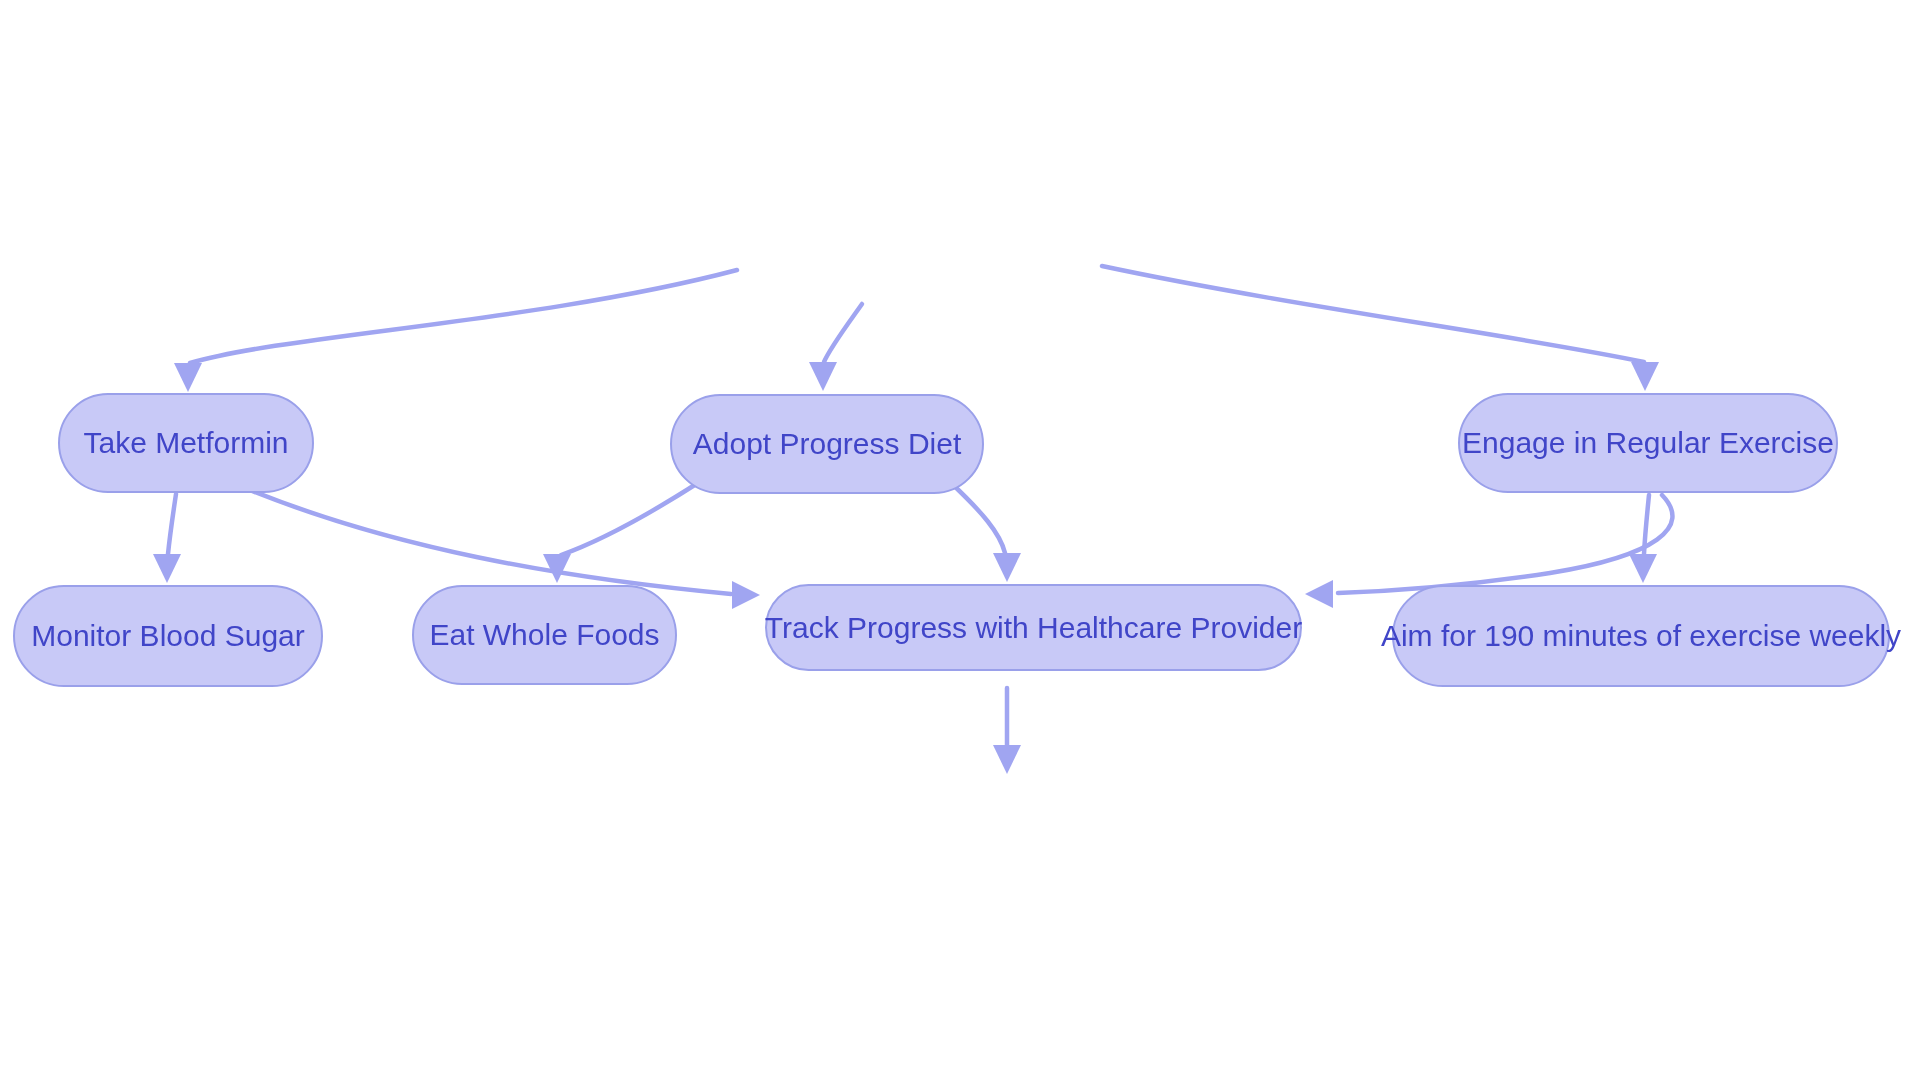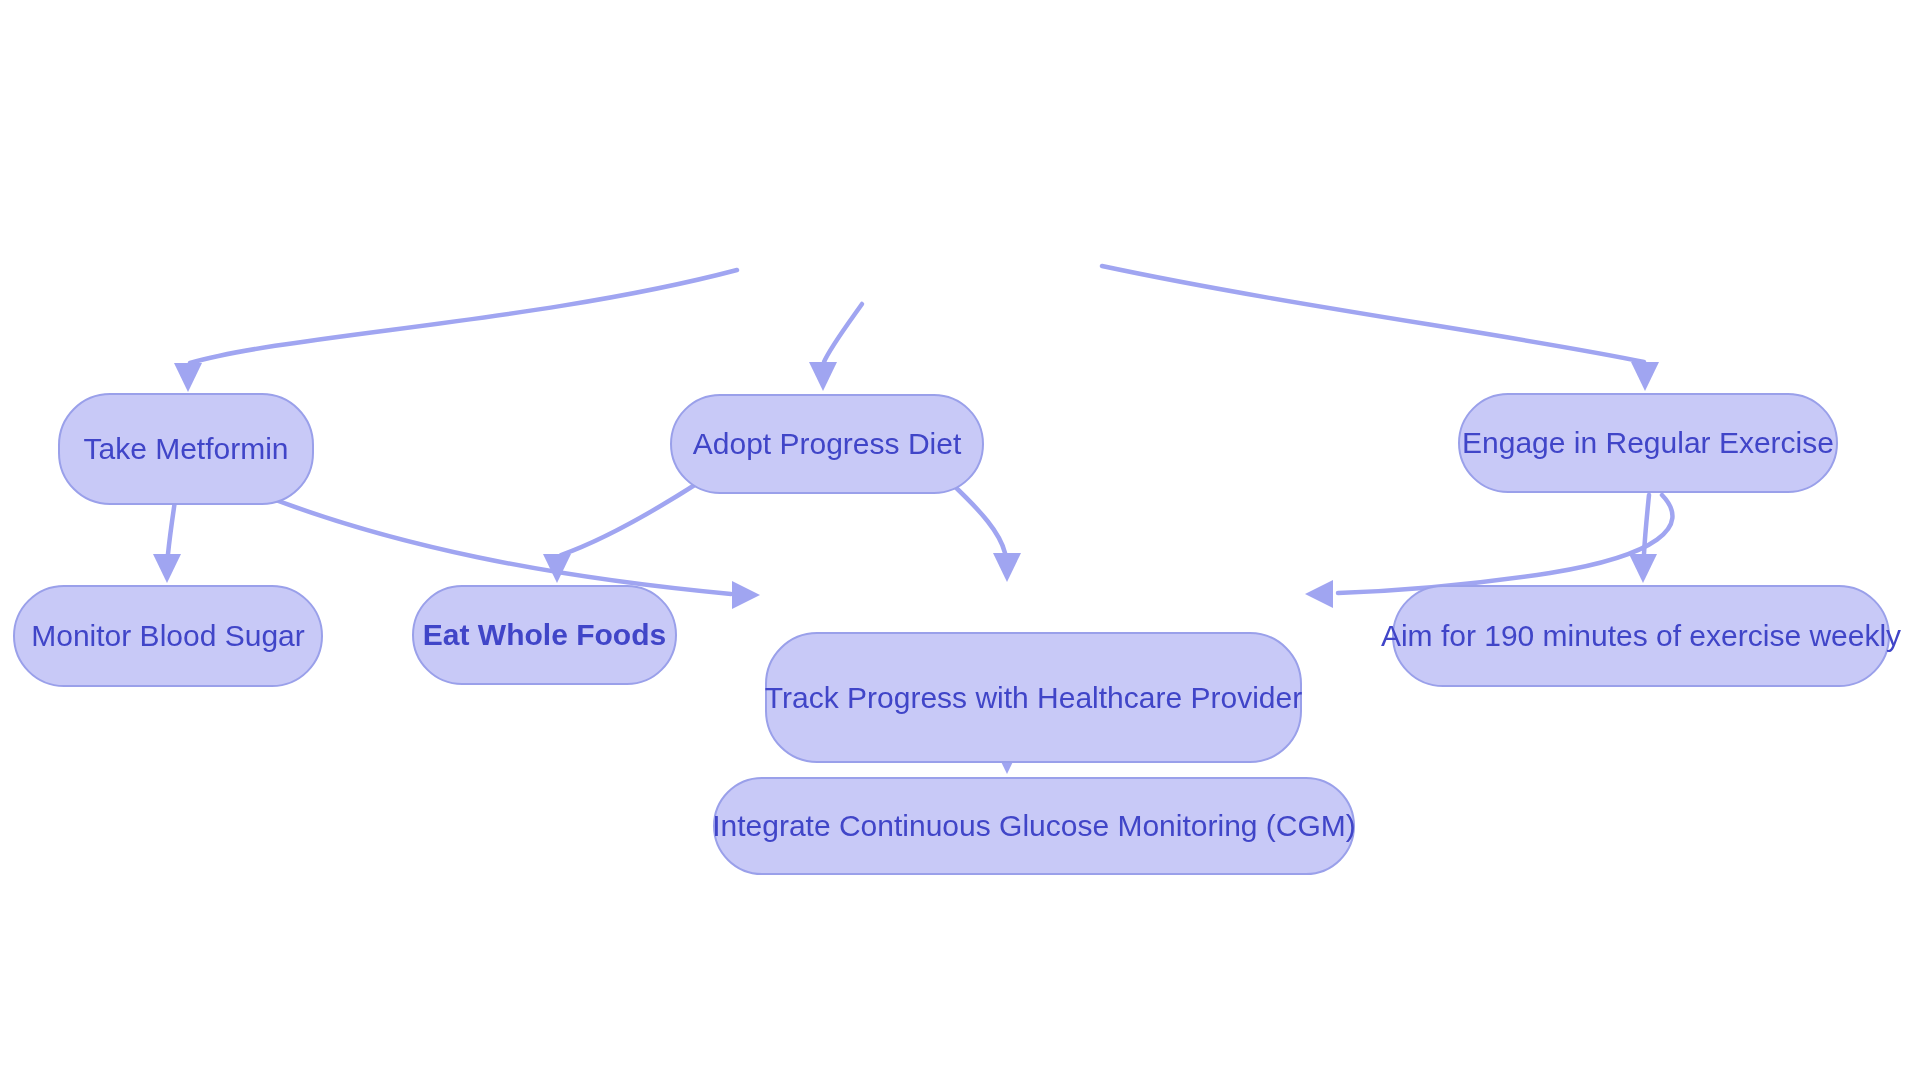--- a/index.html
+++ b/index.html
@@ -36,26 +36,26 @@
     align-items: center;
     justify-content: center;
     text-align: center;
     color: var(--text, #4045c8);
     font-size: 30px;
     line-height: 1.2;
     white-space: nowrap;
   }
   
   .n-start      { left: 728px;  top: 202px; width: 376px; height: 100px; }
-  .n-metformin  { left: 58px;   top: 393px; width: 256px; height: 112px; }
+  .n-metformin  { left: 58px;   top: 393px; width: 256px; height: 100px; }
   .n-diet       { left: 670px;  top: 394px; width: 314px; height: 100px; }
   .n-exercise   { left: 1458px; top: 393px; width: 380px; height: 100px; }
   .n-monitor    { left: 13px;   top: 585px; width: 310px; height: 102px; }
-  .n-wholefoods { left: 412px;  top: 585px; width: 265px; height: 100px; font-weight: bold; }
-  .n-track      { left: 765px;  top: 584px; width: 537px; height: 131px; margin-top: 48px; }
+  .n-wholefoods { left: 412px;  top: 585px; width: 265px; height: 100px; }
+  .n-track      { left: 765px;  top: 584px; width: 537px; height: 87px; }
   .n-aim        { left: 1392px; top: 585px; width: 498px; height: 102px; }
   .n-cgm        { left: 713px;  top: 777px; width: 642px; height: 98px;  }
 </style>
 </head>
 <body>
 
 <div class="canvas">
 
   <svg class="edges" viewBox="0 0 1920 1083" xmlns="http://www.w3.org/2000/svg">
 
@@ -104,17 +104,14 @@
   </div>
   <div class="node n-wholefoods">
     <span>Eat Whole Foods</span>
   </div>
   <div class="node n-track">
     <span>Track Progress with Healthcare Provider</span>
   </div>
   <div class="node n-aim">
     <span>Aim for 190 minutes of exercise weekly</span>
   </div>
-  <div class="node n-cgm">
-    <span>Integrate Continuous Glucose Monitoring (CGM)</span>
-  </div>
 
 </div>
 
 </body></html>

